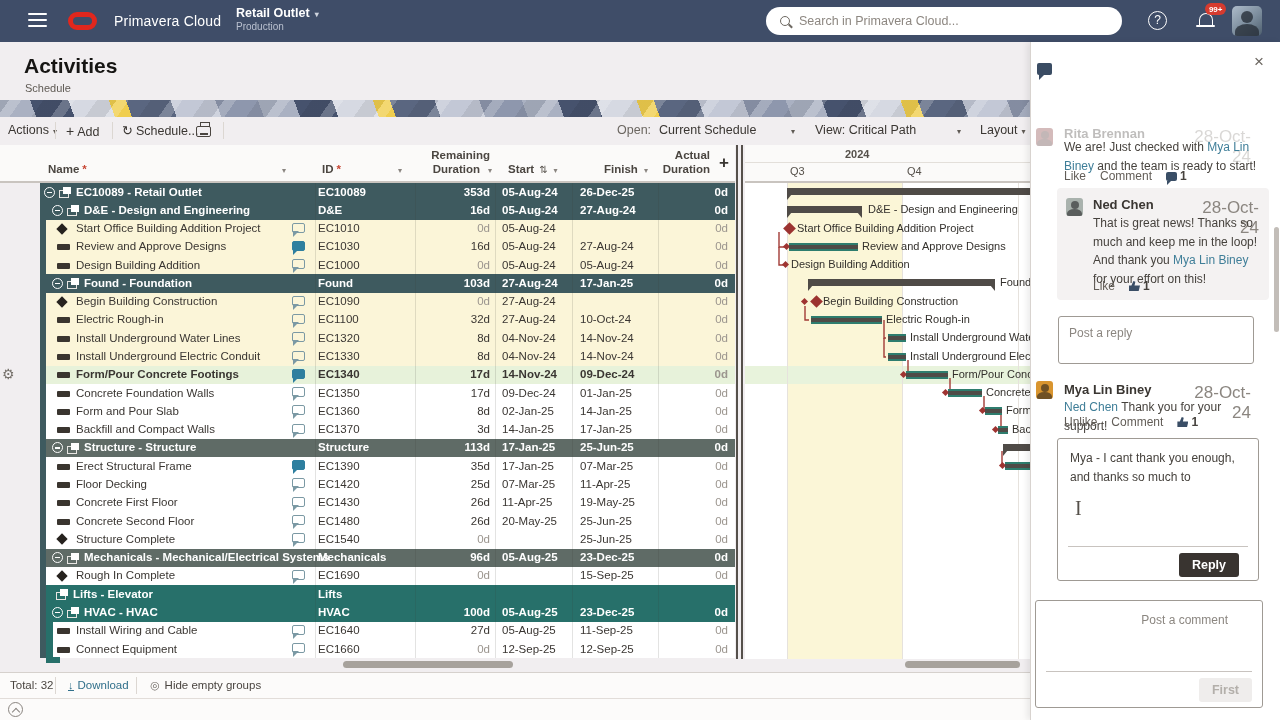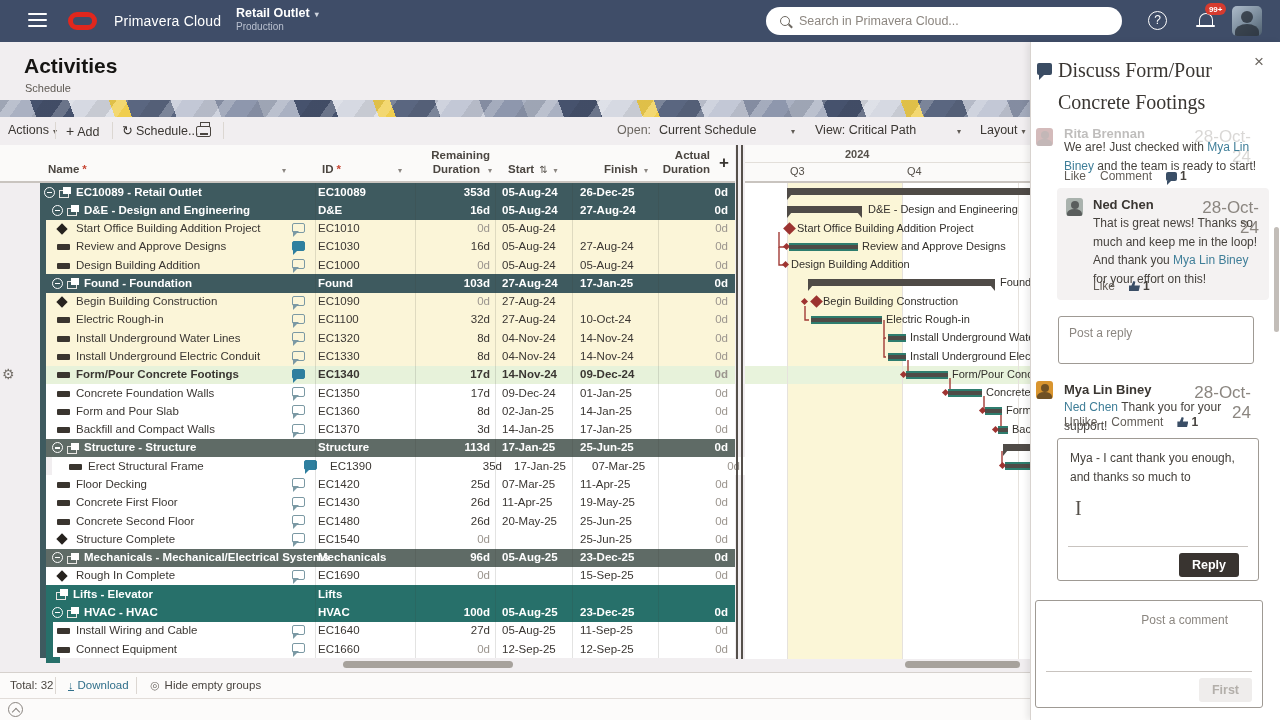--- a/index.html
+++ b/index.html
@@ -368,21 +368,21 @@
       <div class="trow gray" style="top: 438.92px;">
         <div class="c" style="left: 44px;">Structure - Structure</div>
         <div class="grp-collapse" style="left: 12px;"></div>
         <div class="grp-folder" style="left: 27px;"></div>
         <div class="c" style="left: 278px;">Structure</div>
         <div class="c num" style="left: 378px; width: 72px;">113d</div>
         <div class="c" style="left: 462px;">17-Jan-25</div>
         <div class="c" style="left: 540px;">25-Jun-25</div>
         <div class="c num" style="left: 618px; width: 70px;">0d</div>
       </div>
-      <div class="trow white" style="top: 457.2px; margin-left: 12px;">
+      <div class="trow white" style="top: 457.2px;">
         <div class="c" style="left: 36px;">Erect Structural Frame</div>
         <div class="act-bar" style="left: 17px;"></div>
         <div class="cmt filled"></div>
         <div class="c" style="left: 278px;">EC1390</div>
         <div class="c num" style="left: 378px; width: 72px;">35d</div>
         <div class="c" style="left: 462px;">17-Jan-25</div>
         <div class="c" style="left: 540px;">07-Mar-25</div>
         <div class="c num dim" style="left: 618px; width: 70px;">0d</div>
       </div>
       <div class="trow white" style="top: 475.48px;">
@@ -578,23 +578,20 @@
     <div class="f dl" style="left:68px"><span class="dlg">↓</span><span>Download</span></div>
     <div class="fsep" style="left:136px"></div>
     <div class="f heg" style="left:150px"><span class="hegg">◎</span><span>Hide empty groups</span></div>
   </div>
   <div class="bottomstrip">
     <div class="circlechev"></div>
   </div>
 
   <aside class="panel">
     <div class="p-icon"></div>
-    <div class="p-title">
-      <span>Discuss Form/Pour</span><br><span>Concrete Footings</span>
-    </div>
     <div class="p-close">×</div>
     <div id="comments">
         <div class="cmt-avatar faded" style="left: 5px; top: 86px; background: rgb(124, 47, 47);">
           <div class="sh"></div>
           <div class="sb"></div>
         </div>
         <div class="c-name faded" style="left: 33px; top: 84px;">Rita Brennan</div>
         <div class="c-date faded" style="left: 160px; top: 85px; width: 60px; text-align: right;">28-Oct-24</div>
         <div class="c-body" style="left: 33px; top: 96px; width: 195px;"><span>We are! Just checked with </span><span class="lnk">Mya Lin Biney</span><span> and the team is ready to start!</span></div>
         <div class="c-actions" style="left: 33px; top: 127px;"><span class="al">Like</span><span class="al">Comment</span><span class="bub"></span><span class="cnt">1</span></div>

